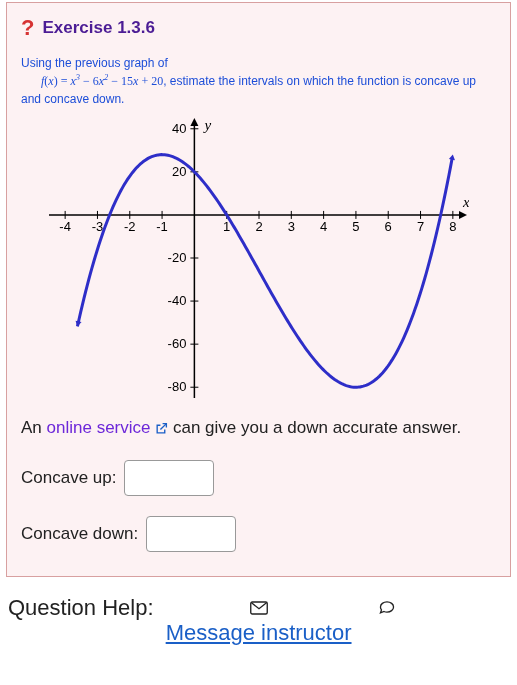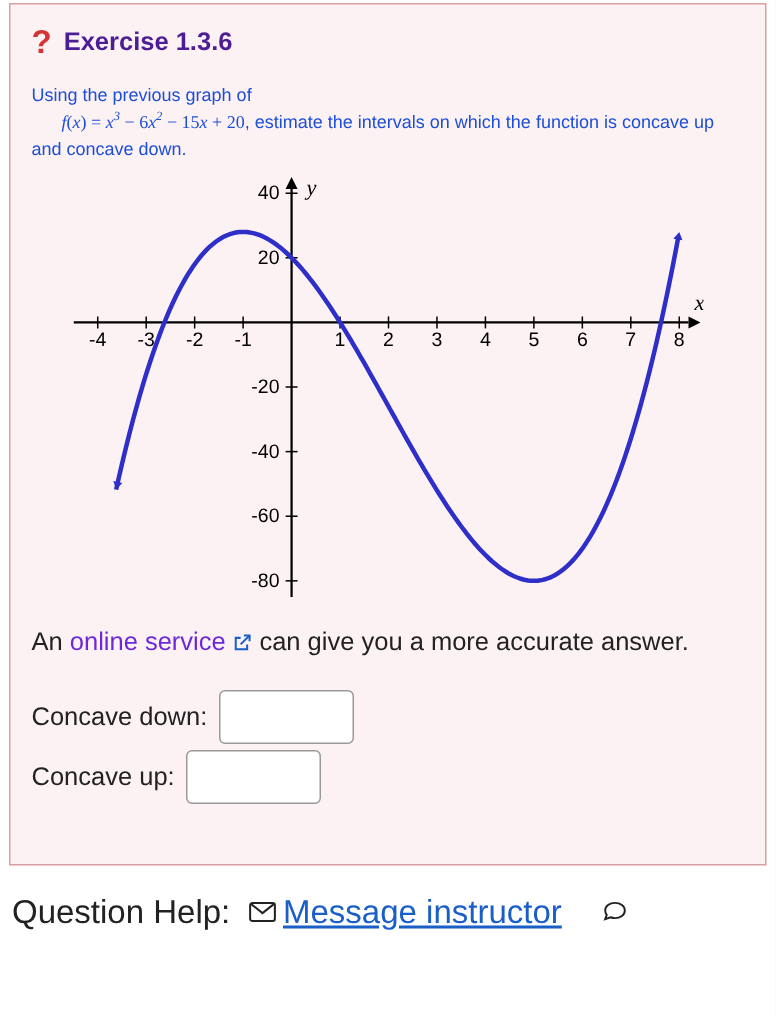--- a/index.html
+++ b/index.html
@@ -86,20 +86,21 @@
     font-size: 22px;
     color: #222;
   }
   .help-link {
     color: #1a5fc7;
     margin-left: 6px;
     margin-right: 14px;
     display: inline-flex;
     align-items: center;
     gap: 5px;
+    flex-direction: column;
   }
   .help-link svg { vertical-align: middle; }
 </style>
 </head>
 <body>
 
 <div class="exercise-box">
   <div class="exercise-header">
     <span class="qmark">?</span>
     <span class="ex-title">Exercise 1.3.6</span>
@@ -161,30 +162,30 @@
           <polygon points="403.84615384615387,36.61538461538461 405.9535035341133,42.23313125373147 399.8704578849187,41.1091404636499" fill="#2e2ec8"></polygon>
         </g>
     </svg>
   </div>
 
   <div class="followup">
     <span>An </span><a href="#" class="link"><span>online service</span> <span class="ext-icon"><svg width="13" height="13" viewBox="0 0 24 24" fill="none" stroke="#1a5fc7" stroke-width="2.5">
             <path d="M14 3h7v7"></path>
             <path d="M10 14 L21 3"></path>
             <path d="M18 14v6H4V6h6"></path>
-          </svg></span></a><span> can give you a more accurate answer.</span>
+          </svg></span></a><span> can give you a down accurate answer.</span>
+  </div>
+
+  <div class="input-row">
+    <span>Concave up:</span>
+    <input type="text" class="answer-input" value="" style="">
   </div>
 
   <div class="input-row" style="margin-bottom:4px;">
     <span>Concave down:</span>
-    <input type="text" class="answer-input" value="" style="">
-  </div>
-
-  <div class="input-row">
-    <span>Concave up:</span>
     <input type="text" class="answer-input" value="" style="">
   </div>
 </div>
 
 <div class="help-bar">
   <span>Question Help:</span>
   <a href="#" class="help-link">
     <svg width="18" height="14" viewBox="0 0 24 18" fill="none" stroke="#222" stroke-width="1.8">
         <rect x="1" y="1" width="22" height="16" rx="2"></rect>
         <path d="M2 2l10 8 10-8"></path>

